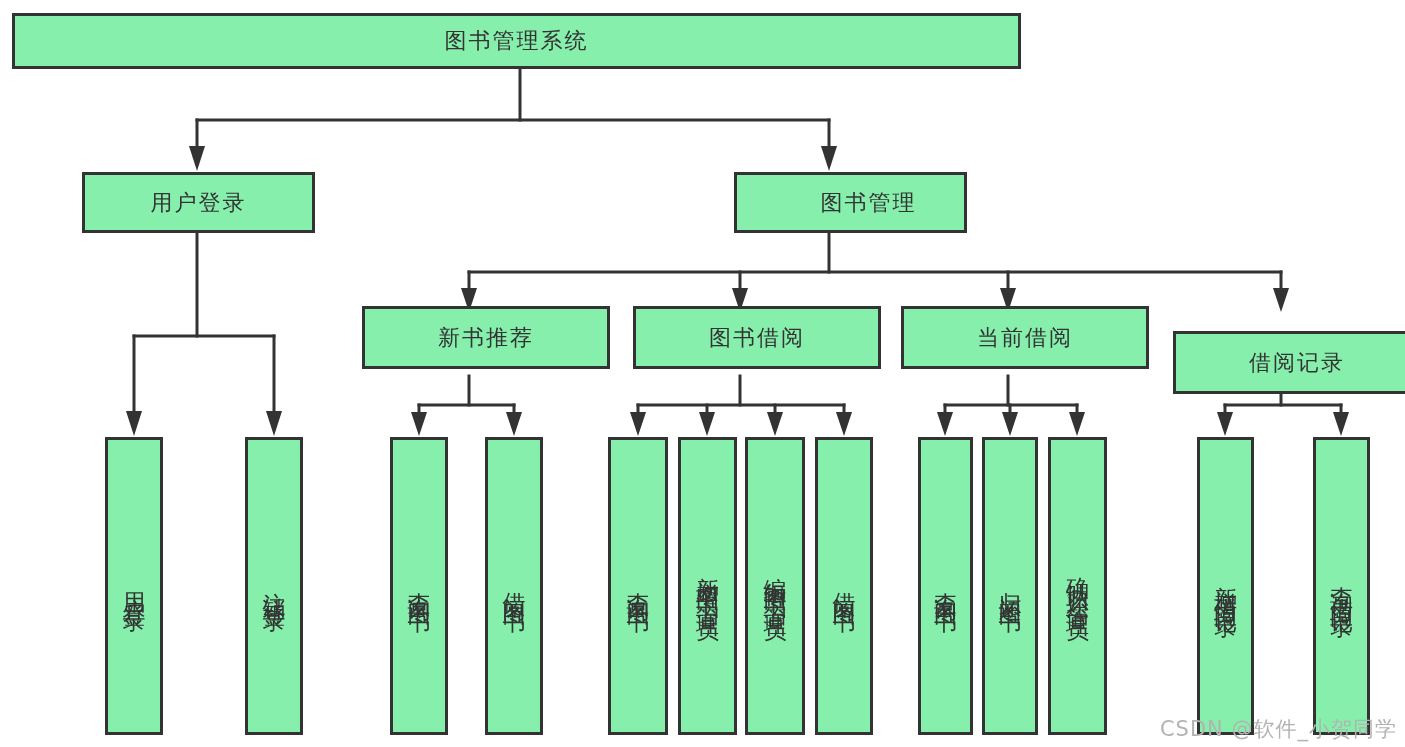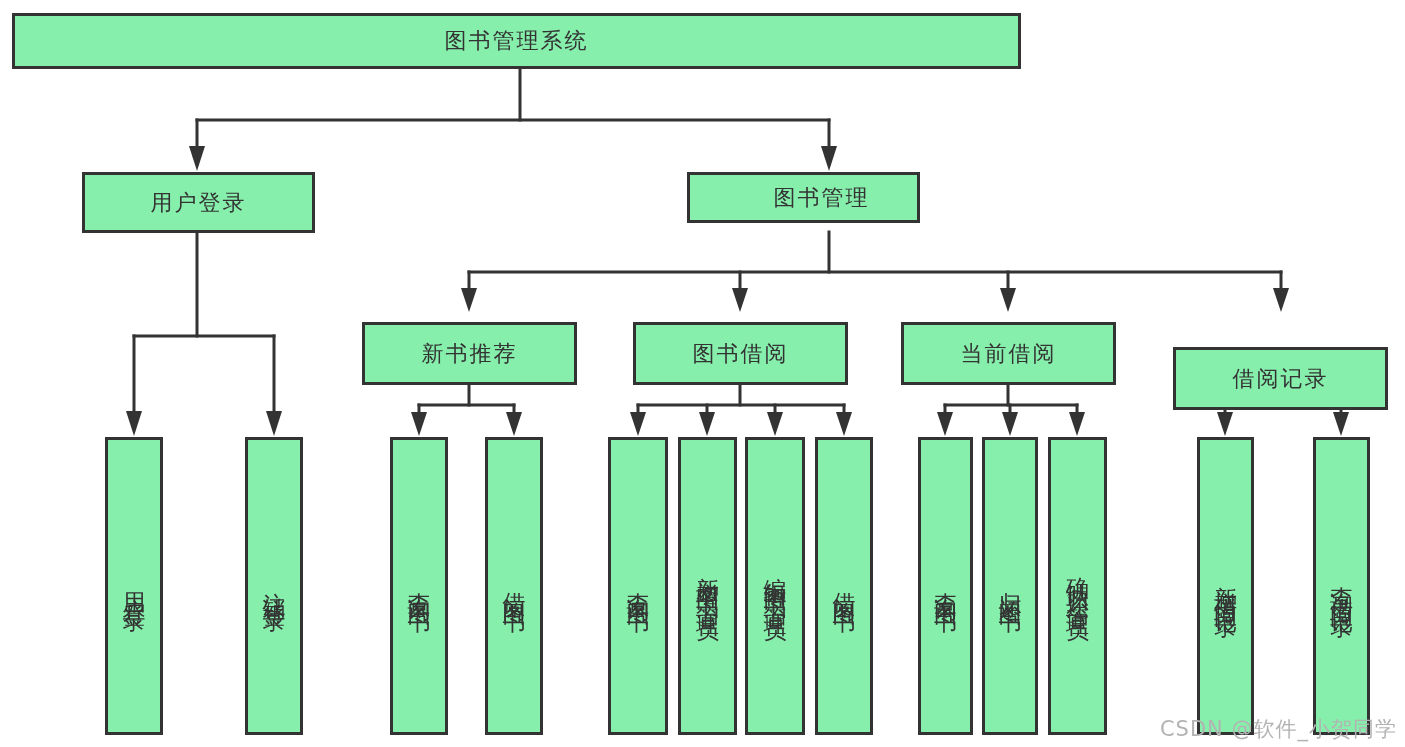--- a/index.html
+++ b/index.html
@@ -17,23 +17,23 @@
   }
   .h-label{font-size:22px;letter-spacing:2px;white-space:nowrap;}
   .v-label{
     writing-mode:vertical-rl;text-orientation:mixed;
     font-size:23px;letter-spacing:6px;line-height:1;white-space:nowrap;
   }
   
   .n-root{left:12px;top:13px;width:1009px;height:56px;}
   
   .n-user{left:82px;top:172px;width:233px;height:61px;}
-  .n-book{left:687px;top:172px;width:233px;height:51px;padding-left:36px;}
+  .n-book{left:734px;top:172px;width:233px;height:61px;padding-left:36px;}
   
-  .n-l3{top:322px;width:215px;height:63px;}
+  .n-l3{top:306px;width:248px;height:63px;}
   .n-new{left:362px;}
   .n-bb{left:633px;}
   .n-cb{left:901px;}
   .n-br{left:1173px;margin-top:25px;}
   
   .leaf{top:437px;height:298px;}
   .lf-user-login{left:105px;width:58px;}
   .lf-user-logout{left:245px;width:58px;}
   .lf-new-query{left:390px;width:58px;}
   .lf-new-borrow{left:485px;width:58px;}

